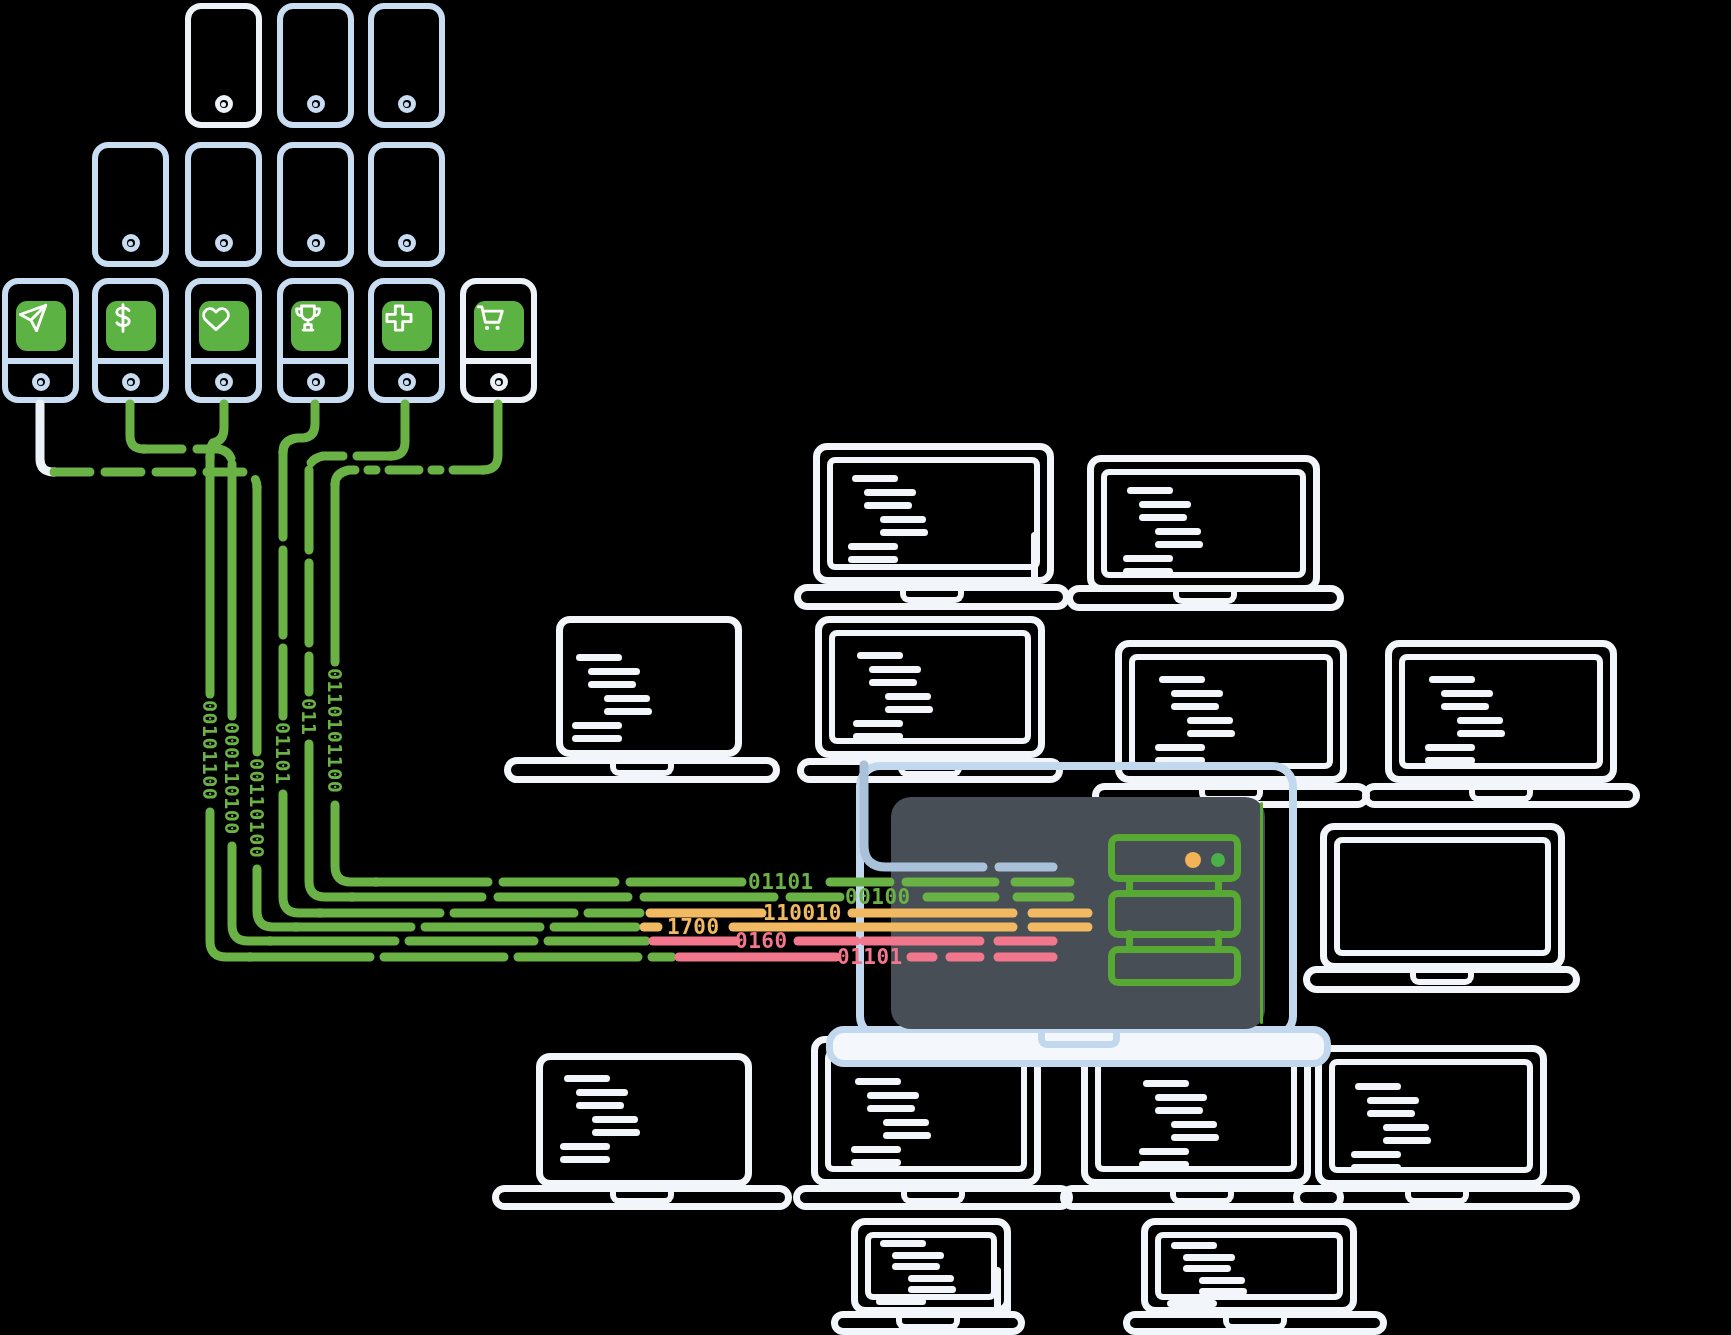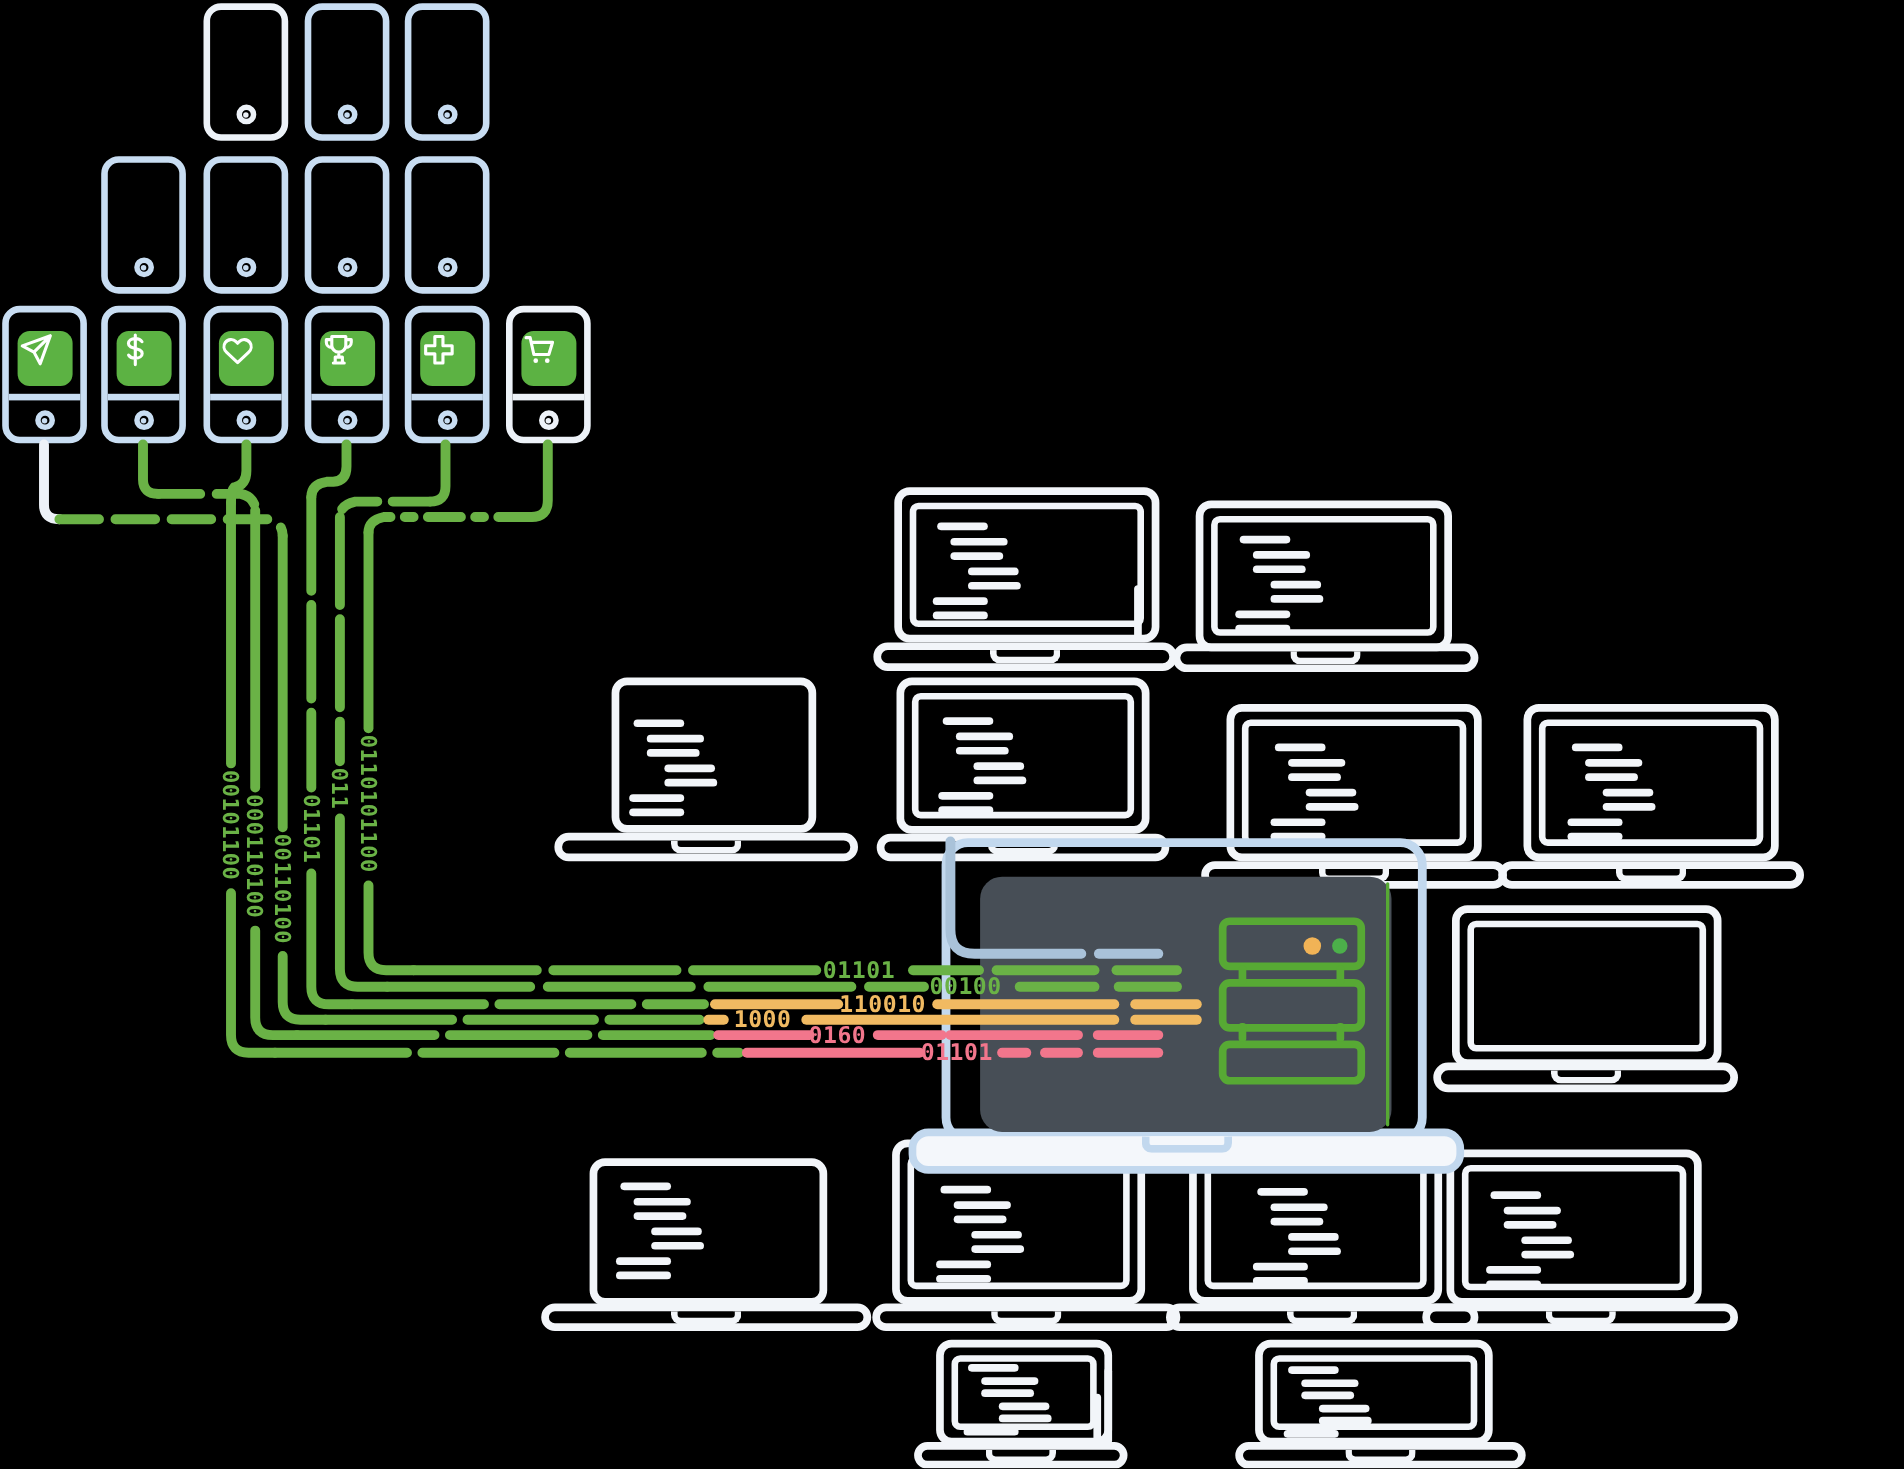--- a/index.html
+++ b/index.html
@@ -386,21 +386,21 @@
     <div class="abs" style="inset: 0px; z-index: 5;">
       <div class="binary-v" style="left: 199px; top: 700px; color: rgb(106, 178, 70);">00101100</div>
       <div class="binary-v" style="left: 221px; top: 722px; color: rgb(106, 178, 70);">000110100</div>
       <div class="binary-v" style="left: 246px; top: 758px; color: rgb(106, 178, 70);">00110100</div>
       <div class="binary-v" style="left: 272px; top: 722px; color: rgb(106, 178, 70);">01101</div>
       <div class="binary-v" style="left: 298px; top: 698px; color: rgb(106, 178, 70);">011</div>
       <div class="binary-v" style="left: 324px; top: 668px; color: rgb(106, 178, 70);">0110101100</div>
       <div class="binary-h" style="left: 748px; top: 871px; color: rgb(106, 178, 70);">01101</div>
       <div class="binary-h" style="left: 845px; top: 886px; color: rgb(106, 178, 70);">00100</div>
       <div class="binary-h" style="left: 763px; top: 902px; color: rgb(241, 186, 98);">110010</div>
-      <div class="binary-h" style="left: 667px; top: 916px; color: rgb(241, 186, 98);">1000</div>
+      <div class="binary-h" style="left: 667px; top: 916px; color: rgb(241, 186, 98);">1700</div>
       <div class="binary-h" style="left: 735px; top: 930px; color: rgb(242, 118, 140);">0160</div>
       <div class="binary-h" style="left: 837px; top: 946px; color: rgb(242, 118, 140);">01101</div>
     </div>
     <div class="abs" style="inset: 0px; z-index: 6;">
       <div class="abs">
         <div class="server-unit" style="left: 1108px; top: 834px; width: 119px; height: 34px; border: 7px solid rgb(87, 169, 52);"></div>
         <div class="server-unit" style="left: 1108px; top: 890px; width: 119px; height: 34px; border: 7px solid rgb(87, 169, 52);"></div>
         <div class="server-unit" style="left: 1108px; top: 946px; width: 119px; height: 26px; border: 7px solid rgb(87, 169, 52);"></div>
         <div class="server-tab" style="left: 1126px; top: 878px; width: 7px; height: 17px; background: rgb(87, 169, 52);"></div>
         <div class="server-tab" style="left: 1215px; top: 878px; width: 7px; height: 17px; background: rgb(87, 169, 52);"></div>

